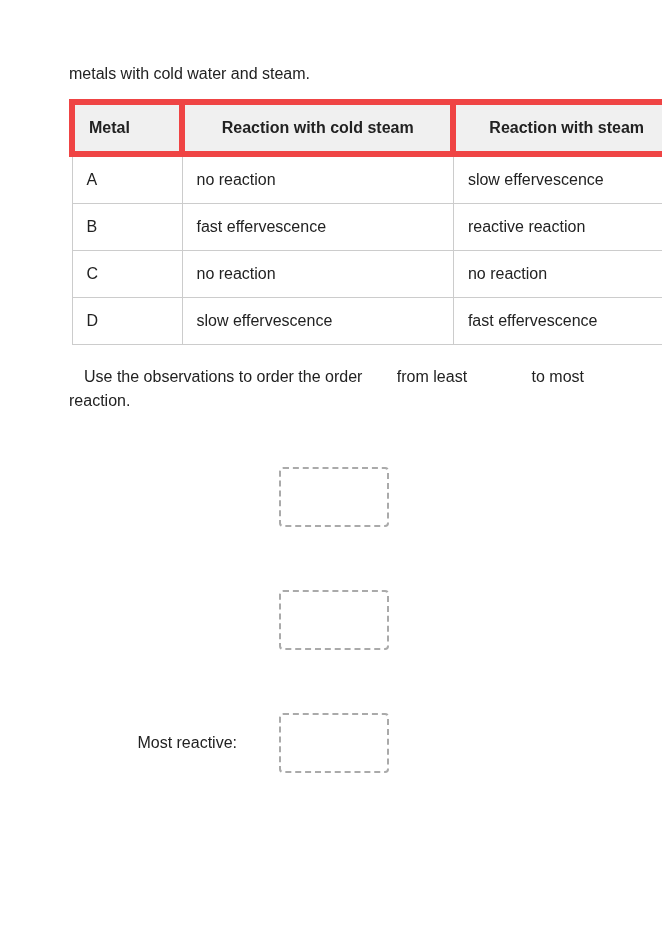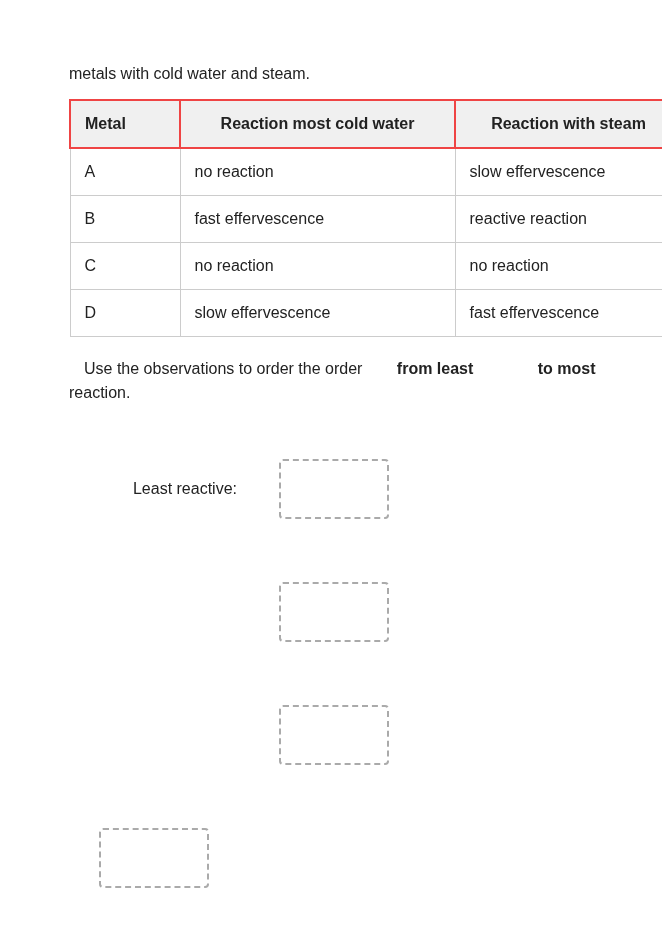--- a/index.html
+++ b/index.html
@@ -30,21 +30,21 @@
     }
 
     thead tr {
       background-color: #f0f0f0;
     }
 
     th {
       font-weight: bold;
       text-align: center;
       padding: 12px 14px;
-      border: 2px solid #ef4444;
+      border: 6px solid #ef4444;
       font-size: 16px;
       line-height: 1.4;
     }
 
     th.metal-header {
       text-align: left;
       width: 110px;
     }
 
     td {
@@ -68,21 +68,21 @@
     }
 
     .instructions {
       font-size: 16px;
       line-height: 1.5;
       margin-bottom: 24px;
       color: #222;
     }
 
     .instructions strong {
-      font-weight: bold;
+      font-weight: normal;
     }
 
     .ordering-section {
       display: flex;
       flex-direction: column;
       gap: 0px;
     }
 
     .order-row {
       display: flex;
@@ -115,21 +115,21 @@
   </style>
 </head>
 <body>
 
 <p class="intro-text">metals with cold water and steam.</p>
 
 <table>
   <thead>
     <tr>
       <th class="metal-header">Metal</th>
-      <th>Reaction most cold water</th>
+      <th>Reaction with cold steam</th>
       <th>Reaction with steam</th>
     </tr>
   </thead>
   <tbody id="table-body">
   <tr>
         <td class="metal-cell">A</td>
         <td>no reaction</td>
         <td>slow effervescence</td>
       </tr>
       <tr>
@@ -149,27 +149,24 @@
       </tr>
     </tbody>
 </table>
 
 <p class="instructions">
   <span>Use the observations to order the order </span><strong>from least</strong><span> </span><strong>to most</strong><span> reaction.</span>
 </p>
 
 <div class="ordering-section">
   <div class="order-row">
-    <span class="order-label">Least reactive:</span>
-    <div class="dashed-box"></div>
-  </div>
-  <div class="order-row">
     <span class="order-label"></span>
     <div class="dashed-box"></div>
   </div>
   <div class="order-row">
     <span class="order-label"></span>
     <div class="dashed-box"></div>
   </div>
   <div class="order-row">
+    <span class="order-label">Most reactive:</span>
     <div class="dashed-box"></div>
   </div>
 </div>
 
 </body></html>

